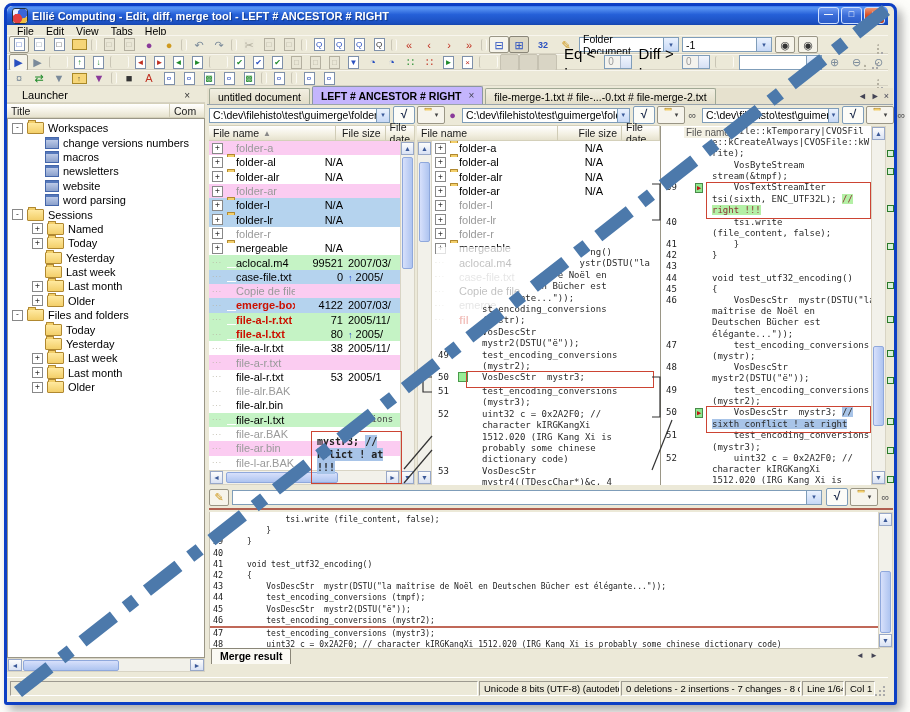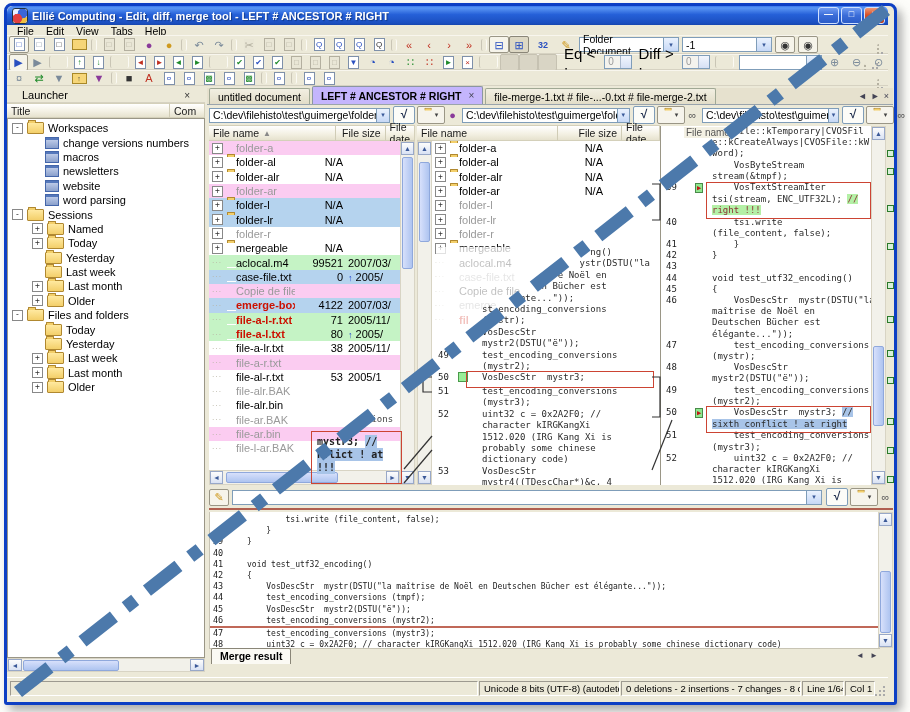--- a/index.html
+++ b/index.html
@@ -694,20 +694,27 @@
         <span class="fsize"></span>
         <span class="fdate"><span class="dmk"></span> <span></span></span>
       </div>
       <div class="frow">
         <span class="tog dots">···</span>
         <span class="fic file"></span>
         <span class="fname">file-alr.bin</span>
         <span class="fsize"></span>
         <span class="fdate"><span class="dmk"></span> <span></span></span>
       </div>
+      <div class="frow green">
+        <span class="tog dots">···</span>
+        <span class="fic file"></span>
+        <span class="fname">file-ar-l.txt</span>
+        <span class="fsize"></span>
+        <span class="fdate"><span class="dmk"></span> <span></span></span>
+      </div>
       <div class="frow">
         <span class="tog dots">···</span>
         <span class="fic"></span>
         <span class="fname gy">file-ar.BAK</span>
         <span class="fsize"></span>
         <span class="fdate"><span class="dmk"></span> <span></span></span>
       </div>
       <div class="frow pink">
         <span class="tog dots">···</span>
         <span class="fic"></span>
@@ -938,41 +945,41 @@
         <span class="ctxt"><span>CVOSFile::kTemporary|CVOSFil</span></span>
       </div>
       <div class="crow">
         <span class="cnum"></span>
         <span class="cmk"></span>
         <span class="ctxt"><span>e::kCreateAlways|CVOSFile::kW</span></span>
       </div>
       <div class="crow">
         <span class="cnum"></span>
         <span class="cmk"></span>
-        <span class="ctxt"><span>word);</span></span>
+        <span class="ctxt"><span>rite);</span></span>
       </div>
       <div class="crow">
         <span class="cnum"></span>
         <span class="cmk"></span>
         <span class="ctxt"><span>    VosByteStream</span></span>
       </div>
       <div class="crow">
         <span class="cnum"></span>
         <span class="cmk"></span>
         <span class="ctxt"><span>stream(&amp;tmpf);</span></span>
       </div>
       <div class="crow">
         <span class="cnum">39</span>
         <span class="cmk c"></span>
         <span class="ctxt"><span>    VosTextStreamIter</span></span>
       </div>
       <div class="crow">
         <span class="cnum"></span>
         <span class="cmk"></span>
-        <span class="ctxt"><span>tsi(stream, ENC_UTF32L); </span><span class="chl hlg">//</span></span>
+        <span class="ctxt"><span>tsi(sixth, ENC_UTF32L); </span><span class="chl hlg">//</span></span>
       </div>
       <div class="crow">
         <span class="cnum"></span>
         <span class="cmk"></span>
         <span class="ctxt"><span></span><span class="chl hlg">right !!!</span></span>
       </div>
       <div class="crow">
         <span class="cnum">40</span>
         <span class="cmk"></span>
         <span class="ctxt"><span>    tsi.write</span></span>

